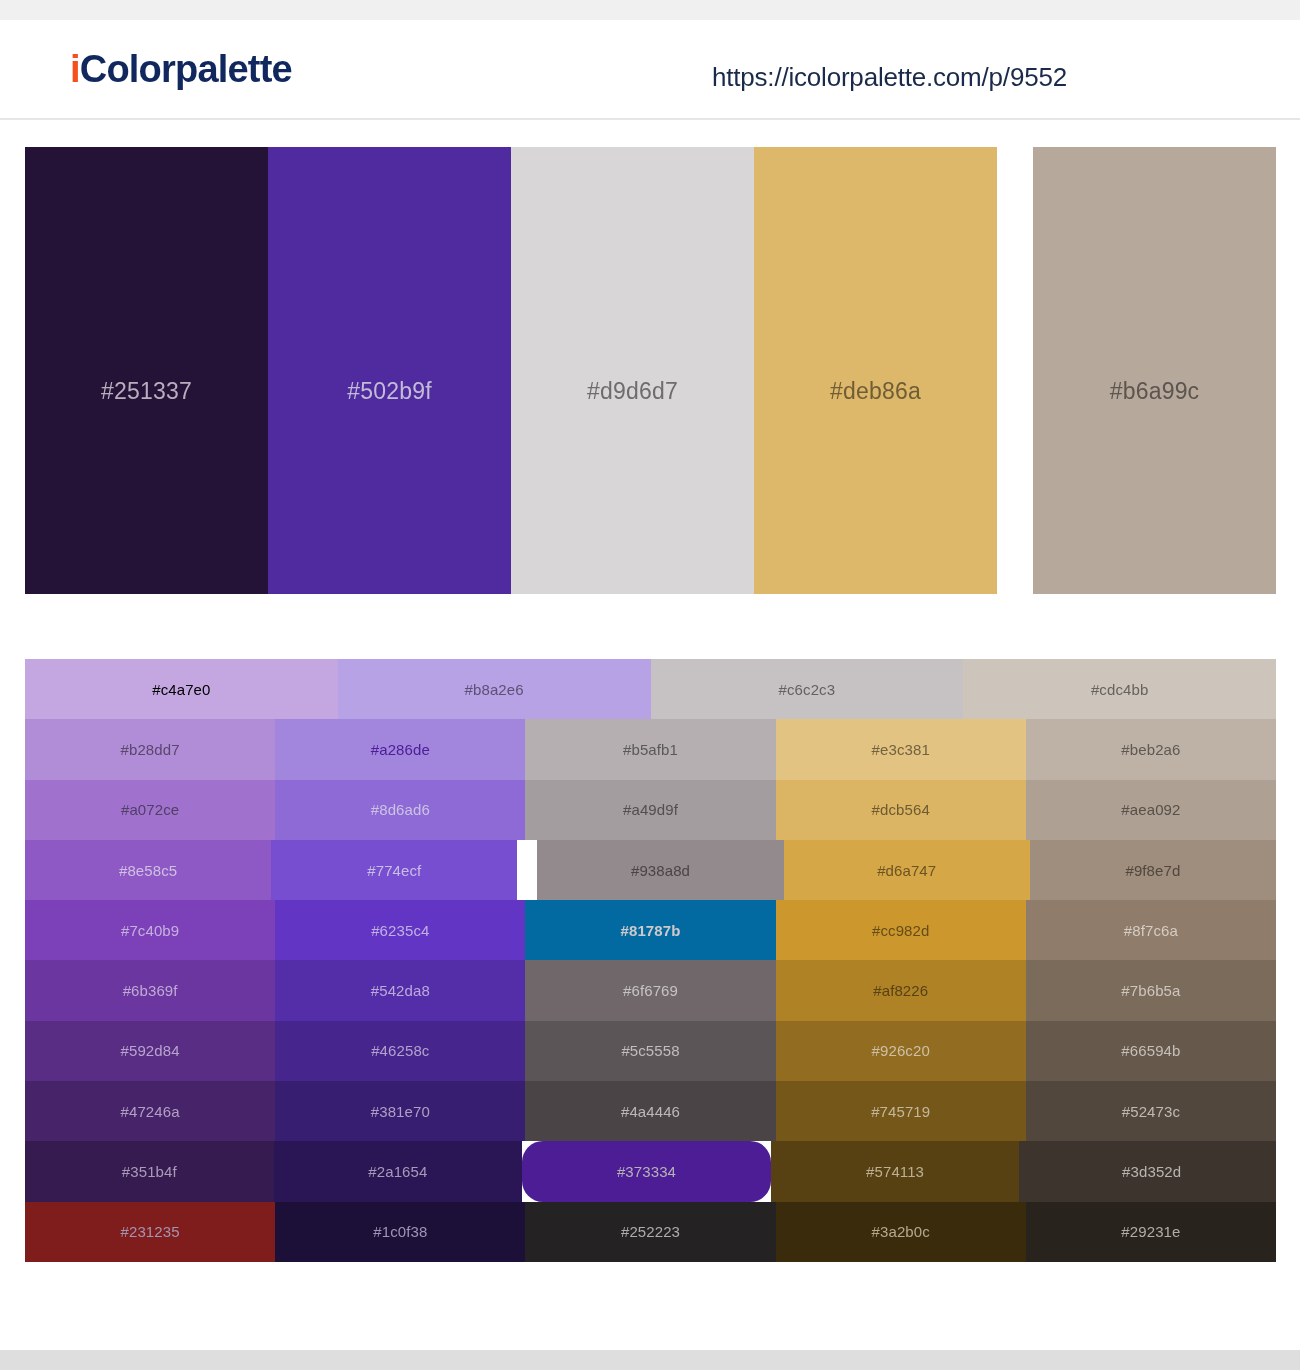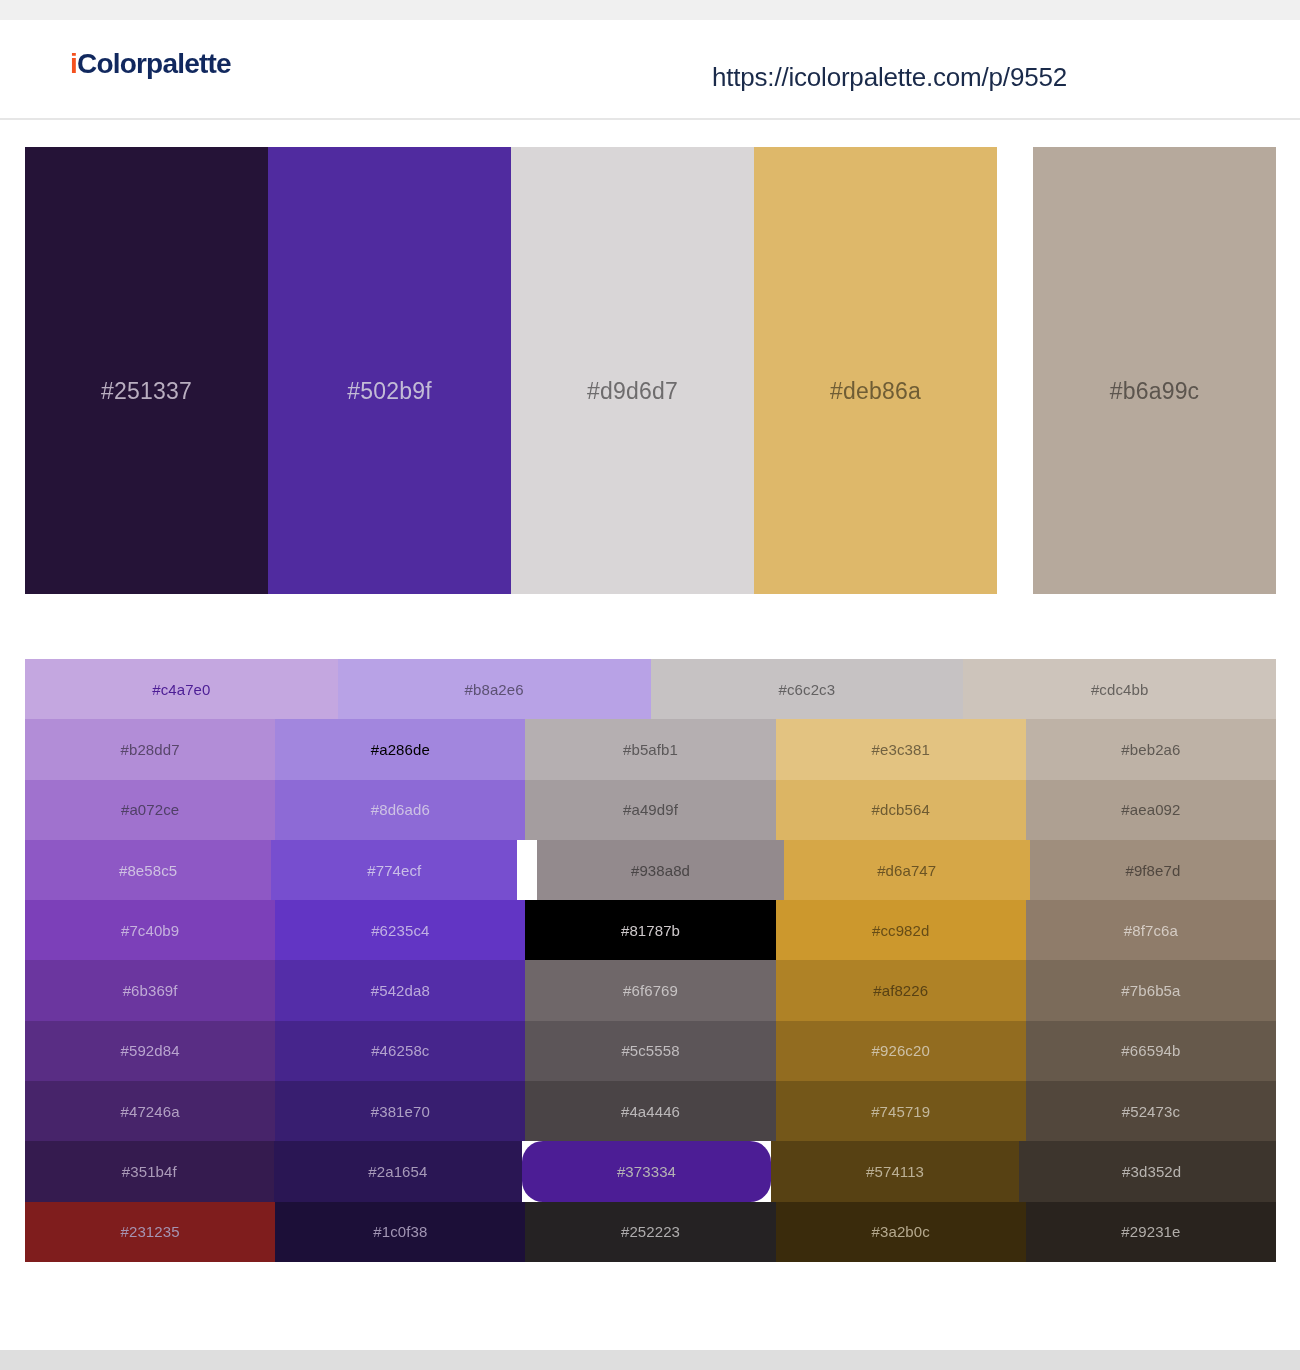--- a/index.html
+++ b/index.html
@@ -22,21 +22,21 @@
     height: 100px;
     background: #ffffff;
     position: relative;
     border-bottom: 2px solid #e6e6e6;
   }
 
   #logo {
     position: absolute;
     left: 70px;
     top: 28px;
-    font-size: 28px;
+    font-size: 38px;
     font-weight: bold;
     letter-spacing: -0.8px;
     white-space: nowrap;
   }
   #logo .logo-i { color: #f4511e; }
   #logo .logo-rest { color: #11285e; }
 
   #site-url {
     position: absolute;
     left: 712px;
@@ -124,28 +124,28 @@
     <div class="main-swatch" style="background: rgb(222, 184, 106); text-align: center;">
       <span class="main-hex" style="color: rgb(111, 93, 53);">#deb86a</span>
     </div>
     <div class="main-swatch" style="background: rgb(182, 169, 156); margin-left: 36px;">
       <span class="main-hex" style="color: rgb(92, 85, 78);">#b6a99c</span>
     </div>
   </div>
 
 <div id="shades-grid">
     <div class="shade-row">
-      <div class="shade-cell" style="background: rgb(196, 167, 224); color: #4c1d95;">#c4a7e0</div>
+      <div class="shade-cell" style="background: rgb(196, 167, 224); color: #000000;">#c4a7e0</div>
       <div class="shade-cell" style="background: rgb(184, 162, 230); color: rgb(92, 81, 115);">#b8a2e6</div>
       <div class="shade-cell" style="background: rgb(198, 194, 195); color: rgb(99, 97, 98);">#c6c2c3</div>
       <div class="shade-cell" style="background: rgb(205, 196, 187); color: rgb(102, 98, 94);">#cdc4bb</div>
     </div>
     <div class="shade-row">
       <div class="shade-cell" style="background: rgb(178, 141, 215); color: rgb(89, 71, 108);">#b28dd7</div>
-      <div class="shade-cell" style="background: rgb(162, 134, 222); color: #000000; text-align: right;">#a286de</div>
+      <div class="shade-cell" style="background: rgb(162, 134, 222); color: #4c1d95; text-align: right;">#a286de</div>
       <div class="shade-cell" style="background: rgb(181, 175, 177); color: rgb(91, 88, 89);">#b5afb1</div>
       <div class="shade-cell" style="background: rgb(227, 195, 129); color: rgb(114, 98, 65);">#e3c381</div>
       <div class="shade-cell" style="background: rgb(190, 178, 166); color: rgb(95, 89, 83);">#beb2a6</div>
     </div>
     <div class="shade-row">
       <div class="shade-cell" style="background: rgb(160, 114, 206); color: rgb(80, 64, 103);">#a072ce</div>
       <div class="shade-cell" style="background: rgb(141, 106, 214); color: rgb(205, 194, 228);">#8d6ad6</div>
       <div class="shade-cell" style="background: rgb(164, 157, 159); color: rgb(82, 79, 80);">#a49d9f</div>
       <div class="shade-cell" style="background: rgb(220, 181, 100); color: rgb(110, 91, 50);">#dcb564</div>
       <div class="shade-cell" style="background: rgb(174, 160, 146); color: rgb(87, 80, 73);">#aea092</div>
@@ -153,21 +153,21 @@
     <div class="shade-row">
       <div class="shade-cell" style="background: rgb(142, 88, 197); color: rgb(207, 193, 226);">#8e58c5</div>
       <div class="shade-cell" style="background: rgb(119, 78, 207); color: rgb(201, 190, 231);">#774ecf</div>
       <div class="shade-cell" style="background: rgb(147, 138, 141); color: rgb(73, 69, 70); margin-left: 20px;">#938a8d</div>
       <div class="shade-cell" style="background: rgb(214, 167, 71); color: rgb(107, 84, 36);">#d6a747</div>
       <div class="shade-cell" style="background: rgb(159, 142, 125); color: rgb(80, 71, 63);">#9f8e7d</div>
     </div>
     <div class="shade-row">
       <div class="shade-cell" style="background: rgb(124, 64, 185); color: rgb(197, 177, 221);">#7c40b9</div>
       <div class="shade-cell" style="background: rgb(98, 53, 196); color: rgb(192, 176, 227);">#6235c4</div>
-      <div class="shade-cell" style="background: #000000; color: rgb(206, 201, 203);">#81787b</div>
+      <div class="shade-cell" style="background: #0369a1; color: rgb(206, 201, 203); font-weight: bold;">#81787b</div>
       <div class="shade-cell" style="background: rgb(204, 152, 45); color: rgb(102, 76, 23);">#cc982d</div>
       <div class="shade-cell" style="background: rgb(143, 124, 106); color: rgb(213, 204, 196);">#8f7c6a</div>
     </div>
     <div class="shade-row">
       <div class="shade-cell" style="background: rgb(107, 54, 159); color: rgb(191, 170, 213);">#6b369f</div>
       <div class="shade-cell" style="background: rgb(84, 45, 168); color: rgb(187, 170, 219);">#542da8</div>
       <div class="shade-cell" style="background: rgb(111, 103, 105); color: rgb(199, 195, 196);">#6f6769</div>
       <div class="shade-cell" style="background: rgb(175, 130, 38); color: rgb(88, 65, 20);">#af8226</div>
       <div class="shade-cell" style="background: rgb(123, 107, 90); color: rgb(205, 198, 191);">#7b6b5a</div>
     </div>

